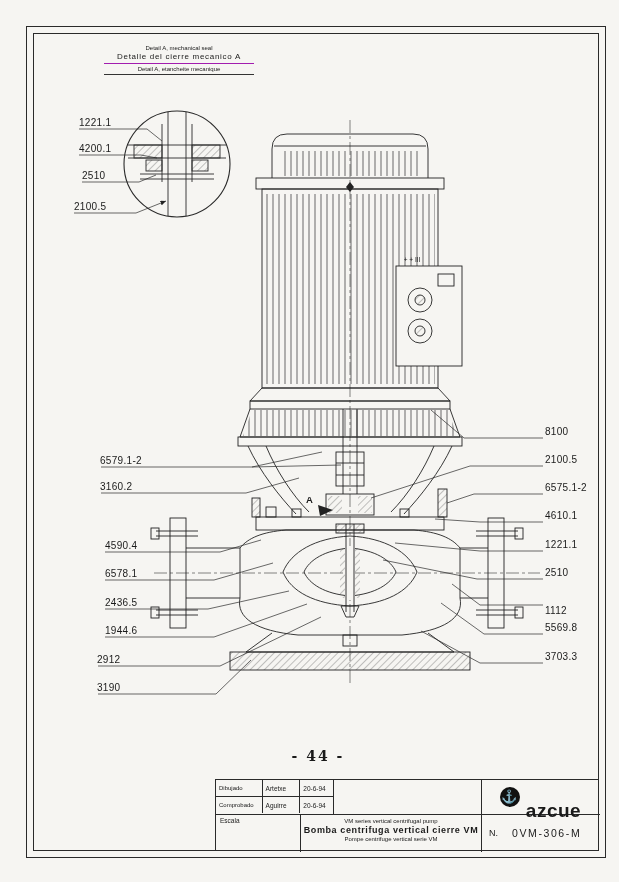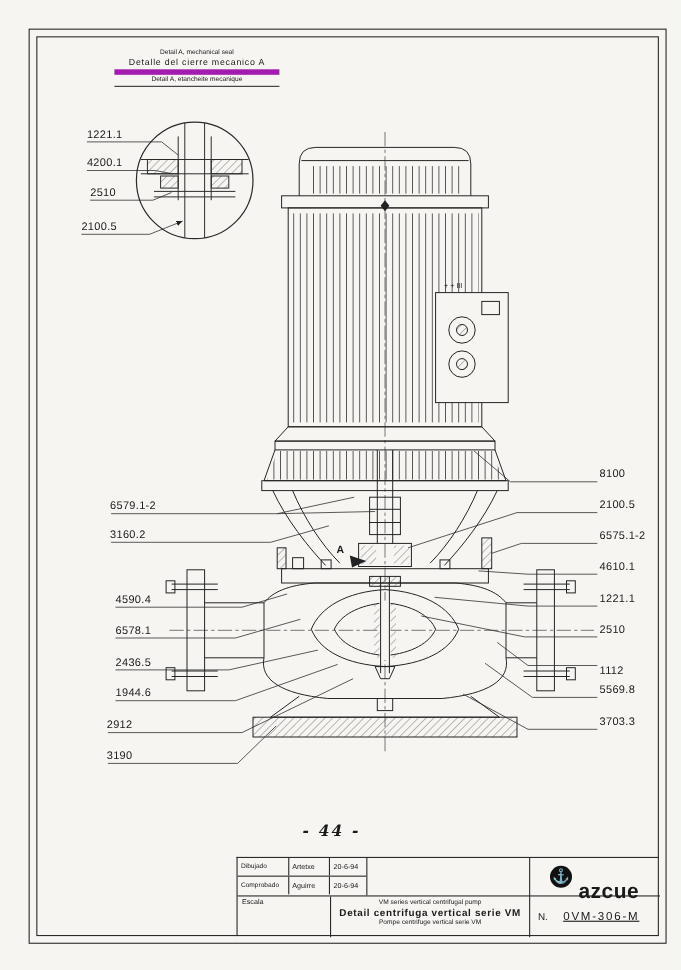--- a/index.html
+++ b/index.html
@@ -6,39 +6,39 @@
   html,body { width:619px; height:882px; }
   body { background:#f6f5f2; font-family:"Liberation Sans", sans-serif; color:#1a1a1a; }
   .page { position:relative; width:619px; height:882px; background:#f6f5f2; overflow:hidden; }
   .frame-outer { position:absolute; left:26px; top:26px; width:580px; height:832px; border:1.2px solid #2a2a2a; }
   .frame-inner { position:absolute; left:33px; top:33px; width:566px; height:818px; border:1px solid #2a2a2a; }
   svg.drawing { position:absolute; left:0; top:0; }
   svg text { font-family:"Liberation Sans", sans-serif; fill:#1a1a1a; stroke:none; }
   .plabel { position:absolute; font-size:10px; letter-spacing:0.3px; white-space:nowrap; color:#1a1a1a; }
   .detail-header { position:absolute; left:104px; top:45px; width:150px; text-align:center; }
   .detail-header .h1 { font-size:6px; }
-  .detail-header .h2 { font-size:8px; letter-spacing:0.7px; padding:1px 0 2px; border-bottom:5px solid #a21caf; }
+  .detail-header .h2 { font-size:8px; letter-spacing:0.7px; padding:1px 0 2px; border-bottom:1px solid #a21caf; }
   .detail-header .h3 { font-size:6px; padding:2px 0 2px; border-bottom:1px solid #333; }
-  .page-number { position:absolute; left:275px; top:748px; width:86px; text-align:left;
-                 font-family:"DejaVu Serif", serif; font-style:italic; font-weight:bold; font-size:14px; letter-spacing:2px; }
+  .page-number { position:absolute; left:275px; top:748px; width:86px; text-align:center;
+                 font-family:"DejaVu Serif", serif; font-weight:bold; font-size:14px; letter-spacing:2px; }
   .titleblock { position:absolute; left:215px; top:779px; width:384px; height:72px;
                 border-left:1px solid #2a2a2a; border-top:1px solid #2a2a2a; }
   .tb-row { display:flex; }
   .tb-cell { display:flex; align-items:center; padding-left:3px; overflow:hidden; white-space:nowrap; }
   .tb-titles { position:absolute; left:85px; top:35px; width:180px; height:37px; text-align:center; padding-top:3px; }
   .tb-titles .t-sm { font-size:6px; }
   .tb-titles .t-lg { font-size:9px; font-weight:bold; letter-spacing:0.6px; margin:1px 0; }
   .logo-box { position:absolute; left:265px; top:0; width:119px; height:34px;
               display:flex; align-items:center; justify-content:center; gap:6px; }
   .logo-circle { display:inline-block; width:20px; height:20px; border-radius:50%; background:#111; color:#fff;
                  text-align:center; line-height:20px; font-size:13px; }
   .logo-word { font-size:19px; font-weight:bold; letter-spacing:0.5px;margin-top:27px; }
   .number-box { position:absolute; left:265px; top:34px; width:119px; height:38px; display:flex; align-items:center; }
   .number-label { font-size:9px; margin-left:8px; }
-  .number-value { font-size:10.5px; letter-spacing:1.6px; margin-left:14px;text-decoration:underline; }
+  .number-value { font-size:10.5px; letter-spacing:1.6px; margin-left:14px; }
 </style>
 </head>
 <body>
 
 <div class="page">
 
   <div class="frame-outer"></div>
   <div class="frame-inner"></div>
 
   <svg class="drawing" width="619" height="882" viewBox="0 0 619 882">
@@ -258,21 +258,21 @@
       </div>
     </div>
 
     <div style="position:absolute;left:0;top:34px;width:384px;border-top:1px solid #2a2a2a;"></div>
     <div style="position:absolute;left:265px;top:0;height:72px;border-left:1px solid #2a2a2a;"></div>
 
     <div style="position:absolute;left:0;top:35px;width:85px;height:37px;border-right:1px solid #2a2a2a;font-size:6.5px;padding:2px 0 0 4px;">Escala</div>
 
     <div class="tb-titles">
       <div class="t-sm">VM series vertical centrifugal pump</div>
-      <div class="t-lg">Detail centrifuga vertical serie VM</div>
+      <div class="t-lg">Bomba centrifuga vertical cierre VM</div>
       <div class="t-sm">Pompe centrifuge vertical serie VM</div>
     </div>
 
     <div class="logo-box">
       <span class="logo-circle">⚓</span>
       <span class="logo-word">azcue</span>
     </div>
 
     <div class="number-box">
       <span class="number-label">N.</span>

